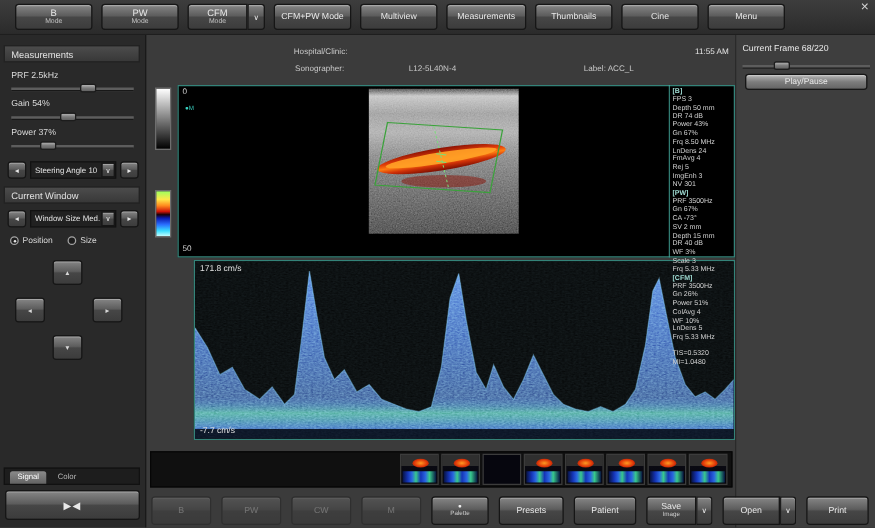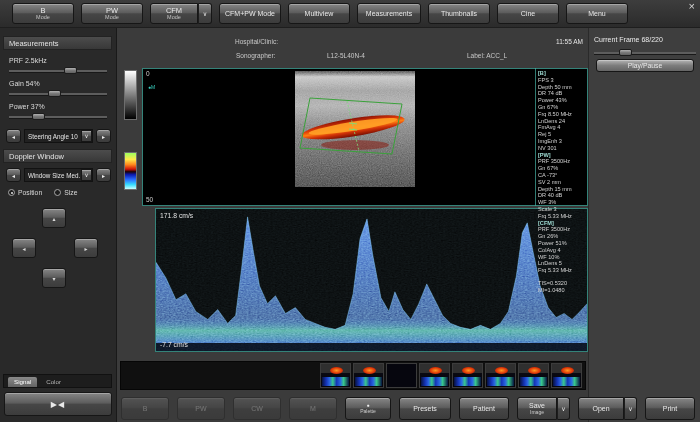--- a/index.html
+++ b/index.html
@@ -182,21 +182,21 @@
       <span class="combo-label">Steering Angle 10</span>
       <div class="btn combo-drop">
         <span>∨</span>
       </div>
     </div>
     <div class="btn mini-btn">
       <span>▸</span>
     </div>
   </div>
 
-  <div class="panel-header" style="top:121px">Doppler Window</div>
+  <div class="panel-header" style="top:121px">Current Window</div>
 
   <div class="combo-row" style="top:140px">
     <div class="btn mini-btn">
       <span>◂</span>
     </div>
     <div class="combo">
       <span class="combo-label">Window Size Med.</span>
       <div class="btn combo-drop">
         <span>∨</span>
       </div>

